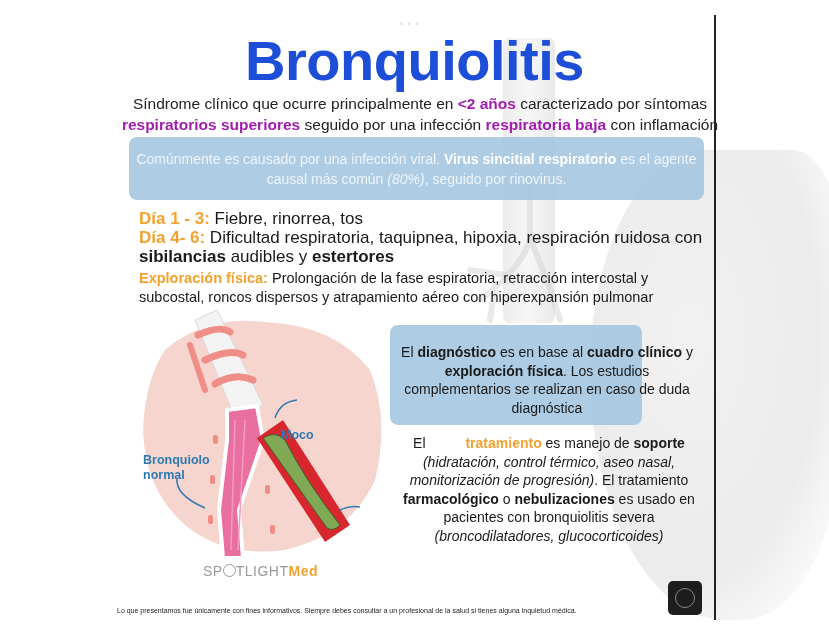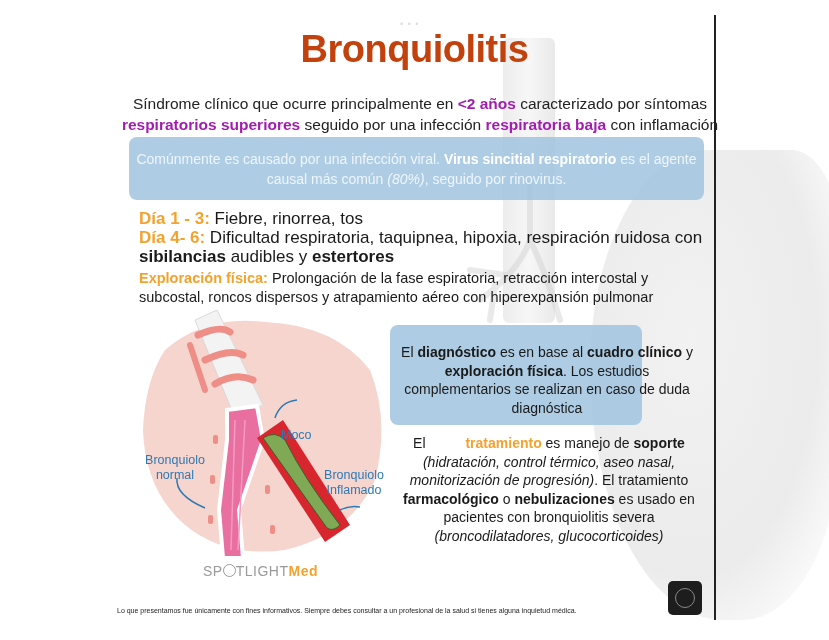--- a/index.html
+++ b/index.html
@@ -11,21 +11,21 @@
 
   
   .wm-trachea { position:absolute; left:503px; top:38px; width:52px; height:285px;
     background:linear-gradient(90deg,#e6e6e6,#f4f4f4 50%,#e2e2e2); opacity:0.75; border-radius:6px; }
   .wm-lung { position:absolute; left:590px; top:150px; width:250px; height:470px;
     background:radial-gradient(ellipse at 40% 40%, #ececec, #e3e3e3 60%, #f5f5f5 80%);
     border-radius:48% 20% 40% 55%; opacity:0.7; }
   .wm-branch { position:absolute; left:450px; top:180px; width:120px; height:150px; opacity:0.45; }
 
   .title { position:absolute; left:0; top:28px; width:829px; text-align:center; font-weight:bold;
-    font-size:38px; color:#c2410c; letter-spacing:-0.5px; }
+    font-size:56px; color:#1d4ed8; letter-spacing:-0.5px; }
   .intro { position:absolute; left:110px; top:93px; width:620px; text-align:center;
     font-size:15.5px; line-height:21px; color:#222; }
   .intro b { color:#a21caf; }
 
   .bluebox1 { position:absolute; left:129px; top:137px; width:575px; height:63px;
     background:rgba(160,196,224,0.85); border-radius:8px; }
   .bluebox1 .txt { position:absolute; left:0; top:12px; width:575px; text-align:center;
     font-size:14px; line-height:20px; color:#eef5fb; }
   .bluebox1 .txt b { color:#fff; }
 
@@ -37,21 +37,21 @@
   .bluebox2 { position:absolute; left:390px; top:325px; width:252px; height:100px;
     background:rgba(160,196,224,0.85); border-radius:8px; }
   .bluebox2 .txt { position:absolute; left:0; top:18px; width:314px; text-align:center;
     font-size:14px; line-height:18.5px; color:#1a1a1a; }
 
   .treat { position:absolute; left:392px; top:434px; width:314px; text-align:center;
     font-size:14px; line-height:18.5px; color:#1a1a1a; }
   .treat .hl { color:#F3A22E; font-weight:bold;padding-left:36px; }
 
   .diagram { position:absolute; left:135px; top:310px; width:255px; height:250px; }
-  .dlabel { position:absolute; color:#2d7ab3; font-weight:normal; font-size:12.5px; line-height:15px; text-align:center; }
+  .dlabel { position:absolute; color:#2d7ab3; font-weight:bold; font-size:12.5px; line-height:15px; }
 
   .logo { position:absolute; left:203px; top:563px; font-size:14px; letter-spacing:0.5px; color:#9a9a9a; }
   .logo .med { color:#F3A22E; font-weight:bold;margin-top:24px; }
 
   .footer { position:absolute; left:117px; top:607px; font-size:7px; color:#222; }
   .corner-btn { position:absolute; left:668px; top:581px; width:34px; height:34px; background:#1d1d1d; border-radius:5px; }
   .corner-btn .ring { position:absolute; left:7px; top:7px; width:18px; height:18px; border:1.5px solid #888; border-radius:50%; }
 </style>
 </head>
 <body>
@@ -113,21 +113,20 @@
       <path d="M205 200 Q215 195 225 197" stroke="#2D7AB3" stroke-width="1.5" fill="none"></path>
 
       <rect x="78" y="125" width="5" height="9" rx="2" fill="#EE8E86"></rect>
       <rect x="75" y="165" width="5" height="9" rx="2" fill="#EE8E86"></rect>
       <rect x="73" y="205" width="5" height="9" rx="2" fill="#EE8E86"></rect>
       <rect x="130" y="175" width="5" height="9" rx="2" fill="#EE8E86"></rect>
       <rect x="135" y="215" width="5" height="9" rx="2" fill="#EE8E86"></rect>
     </svg>
     <div class="dlabel" style="left:146px; top:118px;">Moco</div>
     <div class="dlabel" style="left:8px; top:143px; width:64px;">Bronquiolo normal</div>
-    <div class="dlabel" style="left:182px; top:158px; width:74px;">Bronquiolo Inflamado</div>
   </div>
 
   <div class="logo">
     <span>SP</span><span style="display:inline-block;width:11px;height:11px;border:1.2px solid #9a9a9a;border-radius:50%;vertical-align:-1px;"></span><span>TLIGHT</span><span class="med">Med</span>
   </div>
 
   <div class="bluebox2">
     <div class="txt">
       <span>El </span><b>diagnóstico</b><span> es en base al </span><b>cuadro clínico</b><span> y </span><b>exploración física</b><span>. Los estudios complementarios se realizan en caso de duda diagnóstica</span>
     </div>

